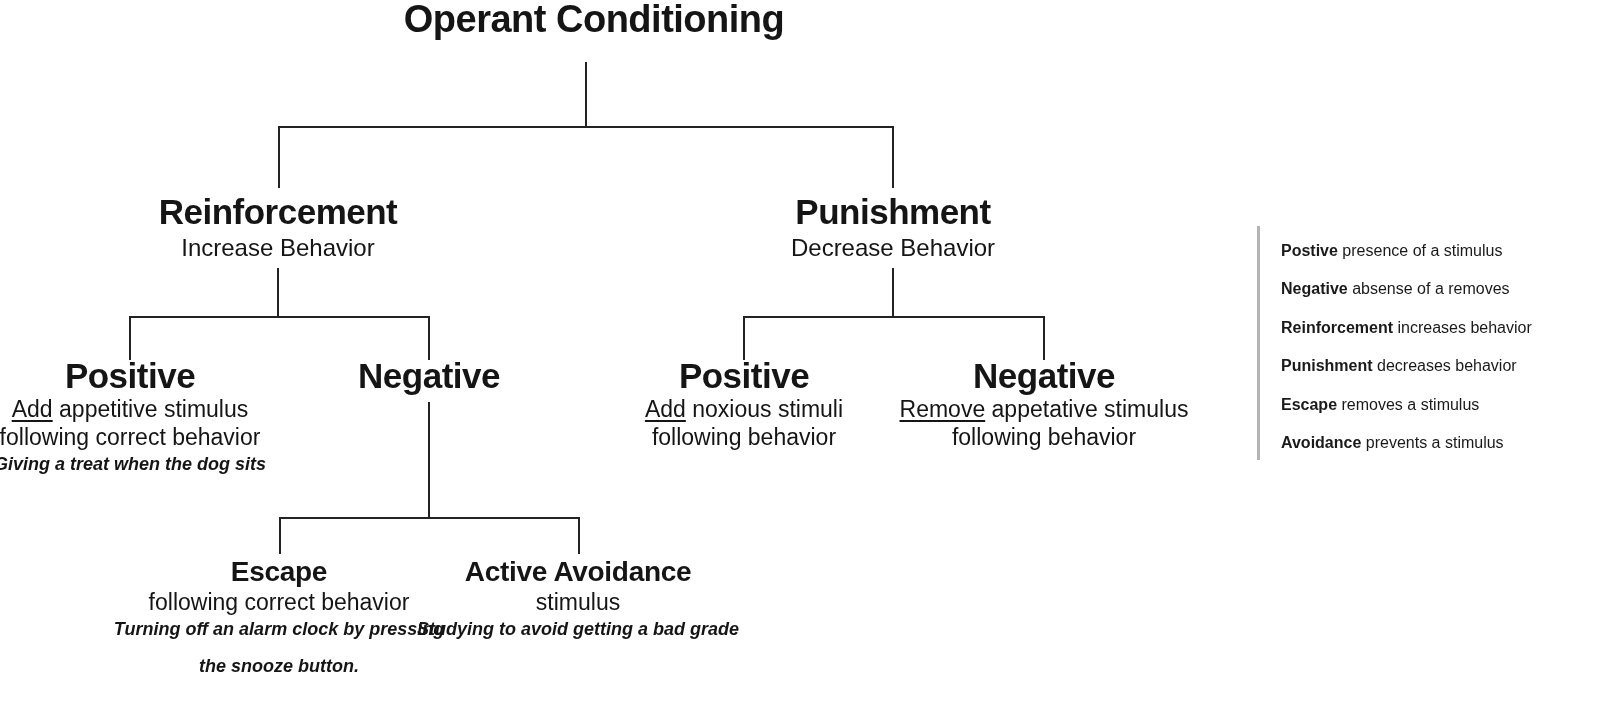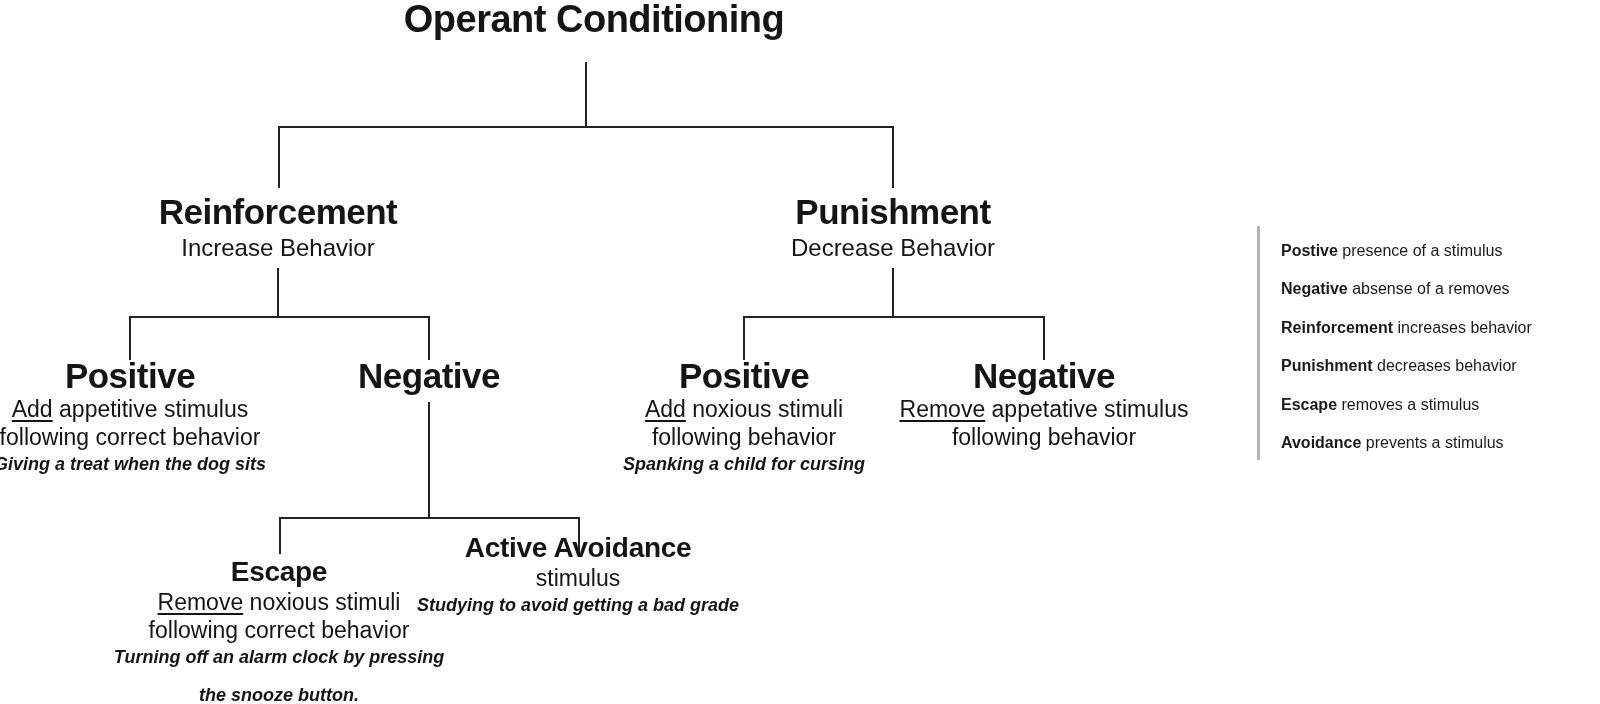--- a/index.html
+++ b/index.html
@@ -61,43 +61,41 @@
   </div>
 
   <div class="node" style="left:429px;top:356px;">
     <div class="h3">Negative</div>
   </div>
 
   <div class="node" style="left:744px;top:356px;">
     <div class="h3">Positive</div>
     <div class="body"><span class="u">Add</span><span> noxious stimuli</span></div>
     <div class="body">following behavior</div>
-    <div class="example">Spanking a child for cursing</div>
   </div>
 
   <div class="node" style="left:1044px;top:356px;">
     <div class="h3">Negative</div>
     <div class="body"><span class="u">Remove</span><span> appetative stimulus</span></div>
     <div class="body">following behavior</div>
   </div>
 
   <div class="line" style="left:428px;top:402px;width:2px;height:117px;"></div>
   <div class="line" style="left:279px;top:517px;width:301px;height:2px;"></div>
   <div class="line" style="left:279px;top:517px;width:2px;height:37px;"></div>
   <div class="line" style="left:578px;top:517px;width:2px;height:37px;"></div>
 
   <div class="node" style="left:279px;top:556px;">
     <div class="h4">Escape</div>
-    <div class="body"><span class="u">Remove</span><span> noxious stimuli</span></div>
     <div class="body">following correct behavior</div>
     <div class="example">Turning off an alarm clock by pressing</div>
     <div class="example" style="margin-top:16px;">the snooze button.</div>
   </div>
 
-  <div class="node" style="left:578px;top:532px;">
+  <div class="node" style="left:578px;top:556px;">
     <div class="h4">Active Avoidance</div>
     <div class="body">stimulus</div>
     <div class="example">Studying to avoid getting a bad grade</div>
   </div>
 
   <div class="divider" style="left:1257px;top:226px;width:3px;height:234px;"></div>
   <div class="legend">
     <div class="legend-row"><span class="term">Postive</span><span> presence of a stimulus</span></div>
     <div class="legend-row"><span class="term">Negative</span><span> absense of a removes</span></div>
     <div class="legend-row"><span class="term">Reinforcement</span><span> increases behavior</span></div>

